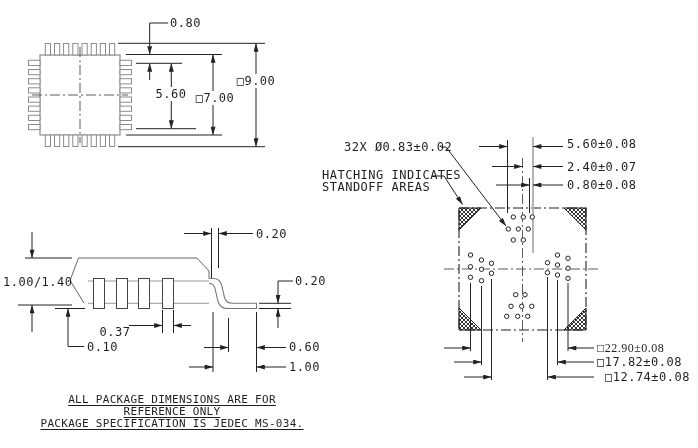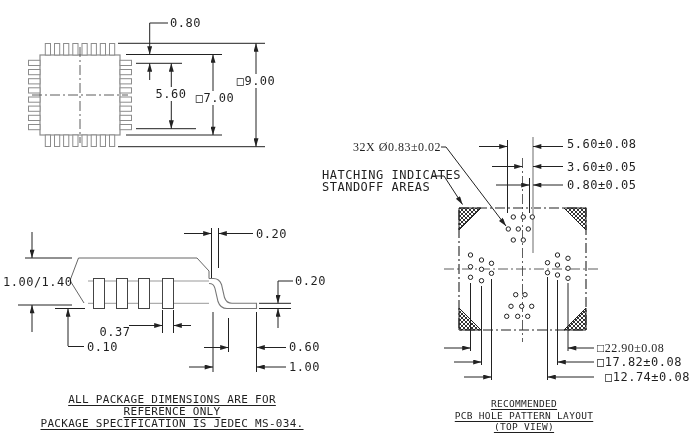--- a/index.html
+++ b/index.html
@@ -248,31 +248,26 @@
 <div class="lbl ctr" style="left:115px;top:326px;">0.37</div>
 <div class="lbl" style="left:87px;top:341px;">0.10</div>
 <div class="lbl" style="left:289px;top:341px;">0.60</div>
 <div class="lbl" style="left:289px;top:361px;">1.00</div>
 
 <div class="note" style="left:34px;top:394px;width:276px;">
   <div>ALL PACKAGE DIMENSIONS ARE FOR REFERENCE ONLY</div>
   <div>PACKAGE SPECIFICATION IS JEDEC MS-034.</div>
 </div>
 
-<div class="lbl ral" style="left:344px;top:141px;width:97px;font-family:Liberation Serif, serif;">32X Ø0.83±0.02</div>
+<div class="lbl ral" style="left:344px;top:141px;width:97px;">32X Ø0.83±0.02</div>
 <div class="lbl ral" style="left:322px;top:181px;width:107px;">STANDOFF AREAS</div>
 <div class="lbl ral" style="left:322px;top:169px;width:110px;">HATCHING INDICATES</div>
 
 <div class="lbl" style="left:567px;top:138px;">5.60±0.08</div>
-<div class="lbl" style="left:567px;top:161px;">3.60±0.05</div>
-<div class="lbl" style="left:567px;top:179px;">0.80±0.05</div>
+<div class="lbl" style="left:567px;top:161px;">2.40±0.07</div>
+<div class="lbl" style="left:567px;top:179px;">0.80±0.08</div>
 
 <div class="lbl" style="left:597px;top:342px;font-family:Liberation Serif, serif;">□22.90±0.08</div>
 <div class="lbl" style="left:597px;top:356px;">□17.82±0.08</div>
 <div class="lbl" style="left:597px;top:371px;margin-left:8px;">□12.74±0.08</div>
 
-<div class="cap" style="left:452px;top:398px;width:144px;">
-  <div>RECOMMENDED</div>
-  <div>PCB HOLE PATTERN LAYOUT</div>
-  <div>(TOP VIEW)</div>
+
 </div>
 
-</div>
-
 </body></html>

